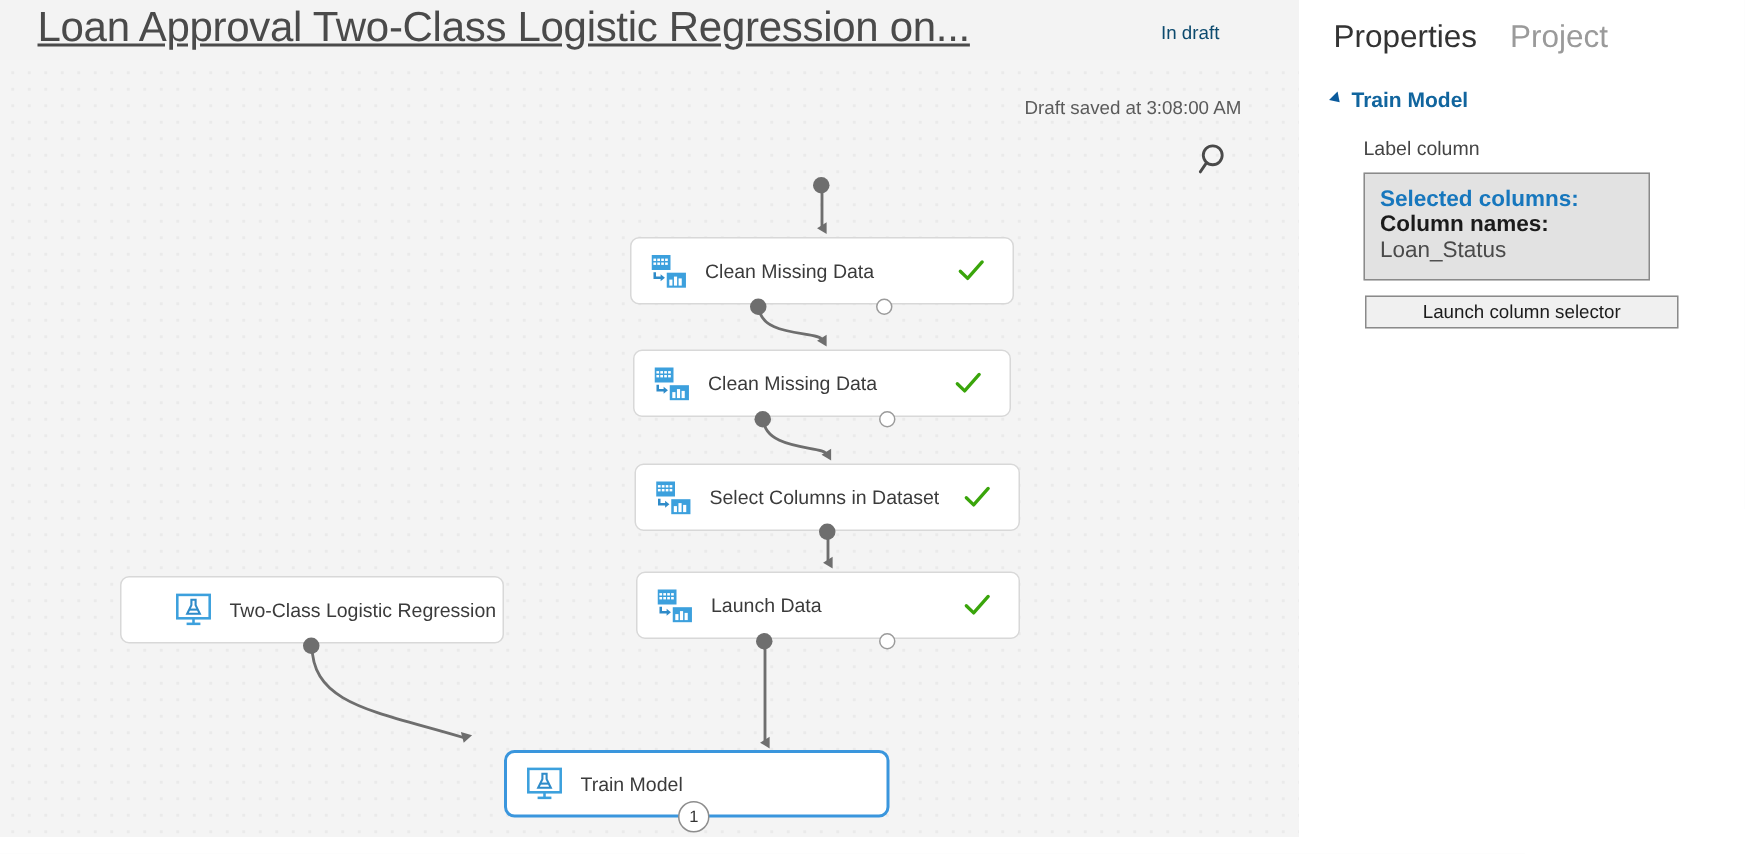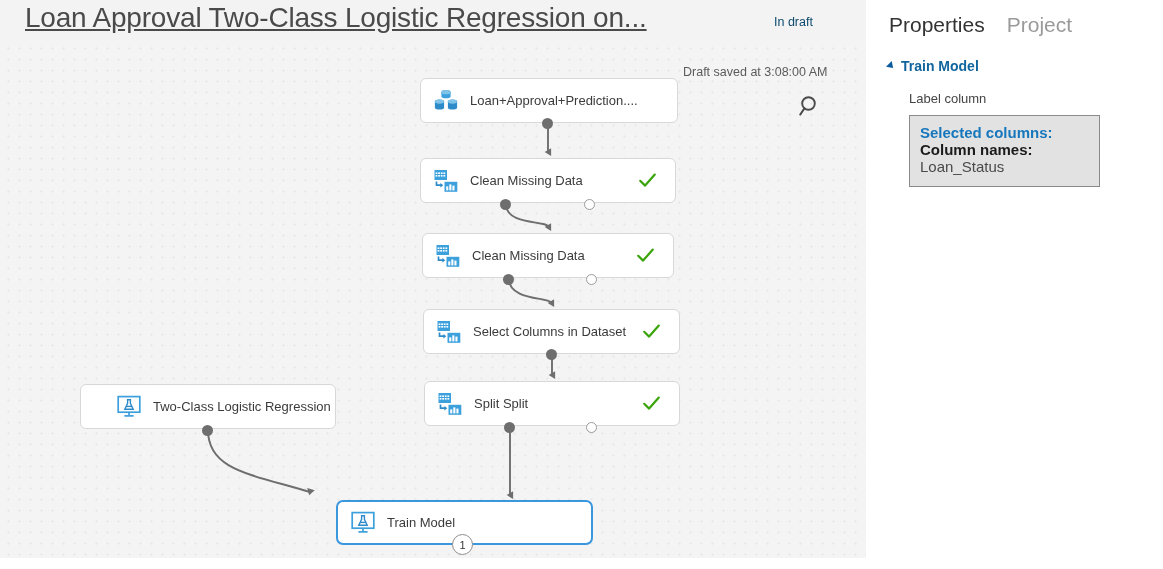--- a/index.html
+++ b/index.html
@@ -279,34 +279,20 @@
 
         <path d="M509,239 C509,261 551,257 551,263" stroke="#6e6e6e" stroke-width="1.9" fill="none" marker-end="url(#arrow)"></path>
 
         <path d="M552,314 L552,335" stroke="#6e6e6e" stroke-width="1.9" fill="none" marker-end="url(#arrow)"></path>
 
         <path d="M510,387 L510,455" stroke="#6e6e6e" stroke-width="1.9" fill="none" marker-end="url(#arrow)"></path>
 
         <path d="M208,390 C208,430 250,434 310,452" stroke="#6e6e6e" stroke-width="1.9" fill="none" marker-end="url(#arrow)"></path>
       </svg>
 
-      <div class="node" style="left:420px; top:38px; width:258px;">
-        <svg class="node-icon" viewBox="0 0 26 26">
-          <ellipse cx="13" cy="4.2" rx="4.6" ry="2.1" fill="#2e8bc9"></ellipse>
-          <path d="M8.4,4.2 L8.4,8.2 A4.6,2.1 0 0 0 17.6,8.2 L17.6,4.2" fill="#3ca0dd"></path>
-          <ellipse cx="13" cy="4.2" rx="4.6" ry="2.1" fill="#7fc4e8"></ellipse>
-          <ellipse cx="6.5" cy="13.6" rx="4.6" ry="2.1" fill="#2e8bc9"></ellipse>
-          <path d="M1.9,13.6 L1.9,19.5 A4.6,2.1 0 0 0 11.1,19.5 L11.1,13.6" fill="#2e8bc9"></path>
-          <ellipse cx="6.5" cy="13.6" rx="4.6" ry="2.1" fill="#7fc4e8"></ellipse>
-          <ellipse cx="19.5" cy="13.6" rx="4.6" ry="2.1" fill="#2e8bc9"></ellipse>
-          <path d="M14.9,13.6 L14.9,19.5 A4.6,2.1 0 0 0 24.1,19.5 L24.1,13.6" fill="#2e8bc9"></path>
-          <ellipse cx="19.5" cy="13.6" rx="4.6" ry="2.1" fill="#7fc4e8"></ellipse>
-        </svg>
-        <div class="node-label">Loan+Approval+Prediction....</div>
-      </div>
       <div class="port out-filled" style="left:542px; top:78px;"></div>
 
       <div class="node" style="left:420px; top:118px; width:256px;">
         <svg class="node-icon" viewBox="0 0 26 26">
           <rect x="1.5" y="2" width="12.5" height="10" fill="#3ca0dd"></rect>
           <rect x="2.6" y="4.4" width="1.8" height="1.6" fill="#ffffff"></rect>
           <rect x="5.2" y="4.4" width="1.8" height="1.6" fill="#ffffff"></rect>
           <rect x="7.8" y="4.4" width="1.8" height="1.6" fill="#ffffff"></rect>
           <rect x="10.4" y="4.4" width="1.8" height="1.6" fill="#ffffff"></rect>
           <rect x="2.6" y="7" width="1.8" height="1.6" fill="#ffffff"></rect>
@@ -390,21 +376,21 @@
           <rect x="5.2" y="7" width="1.8" height="1.6" fill="#ffffff"></rect>
           <rect x="7.8" y="7" width="1.8" height="1.6" fill="#ffffff"></rect>
           <rect x="10.4" y="7" width="1.8" height="1.6" fill="#ffffff"></rect>
           <path d="M3.5,13.5 L3.5,17.2 L8.5,17.2" fill="none" stroke="#2e8bc9" stroke-width="1.7"></path>
           <path d="M7.4,14.9 L10.3,17.2 L7.4,19.5 Z" fill="#2e8bc9"></path>
           <rect x="11.5" y="13.8" width="12.8" height="10" fill="#3ca0dd"></rect>
           <rect x="13.2" y="18.4" width="2.1" height="4" fill="#ffffff"></rect>
           <rect x="16.3" y="16.4" width="2.1" height="6" fill="#ffffff"></rect>
           <rect x="19.4" y="17.6" width="2.1" height="4.8" fill="#ffffff"></rect>
         </svg>
-        <div class="node-label">Split Split</div>
+        <div class="node-label">Launch Data</div>
         <svg class="node-check" viewBox="0 0 19 19">
           <path d="M2.2,9.8 L7.1,14.6 L16.8,3.6" fill="none" stroke="#3aa50b" stroke-width="2.2" stroke-linecap="round" stroke-linejoin="round"></path>
         </svg>
       </div>
       <div class="port out-filled" style="left:504px; top:382px;"></div>
       <div class="port out-empty" style="left:586px; top:382px;"></div>
 
       <div class="node" style="left:80px; top:344px; width:256px;padding-left:23px;">
         <svg class="node-icon" viewBox="0 0 26 26">
           <rect x="2.2" y="2.6" width="21.6" height="15.6" fill="none" stroke="#3ca0dd" stroke-width="1.7"></rect>
@@ -445,15 +431,16 @@
     </div>
 
     <div id="label-column-caption">Label column</div>
 
     <div id="selected-columns-box">
       <div class="sc-line sc-heading">Selected columns:</div>
       <div class="sc-line sc-sub"><span>Column names</span><span class="colon">:</span></div>
       <div class="sc-line sc-value">Loan_Status</div>
     </div>
 
+    <button id="launch-column-selector">Launch column selector</button>
   </div>
 
 </div>
 
 </body></html>

